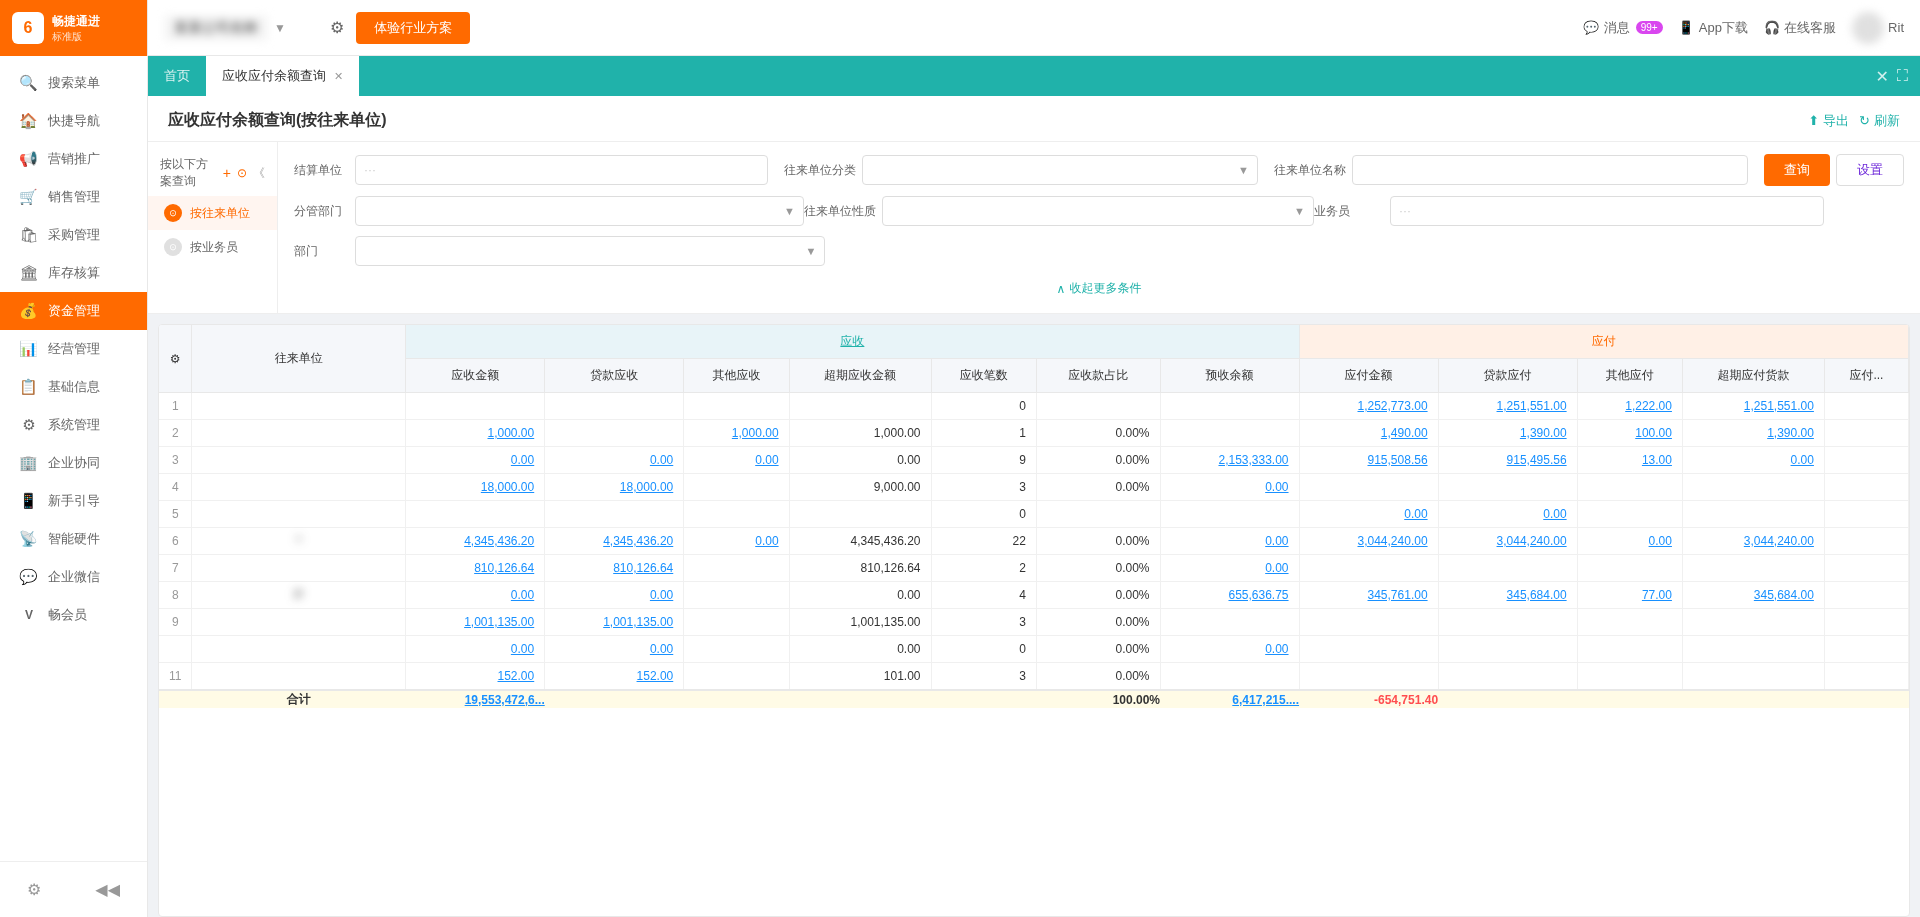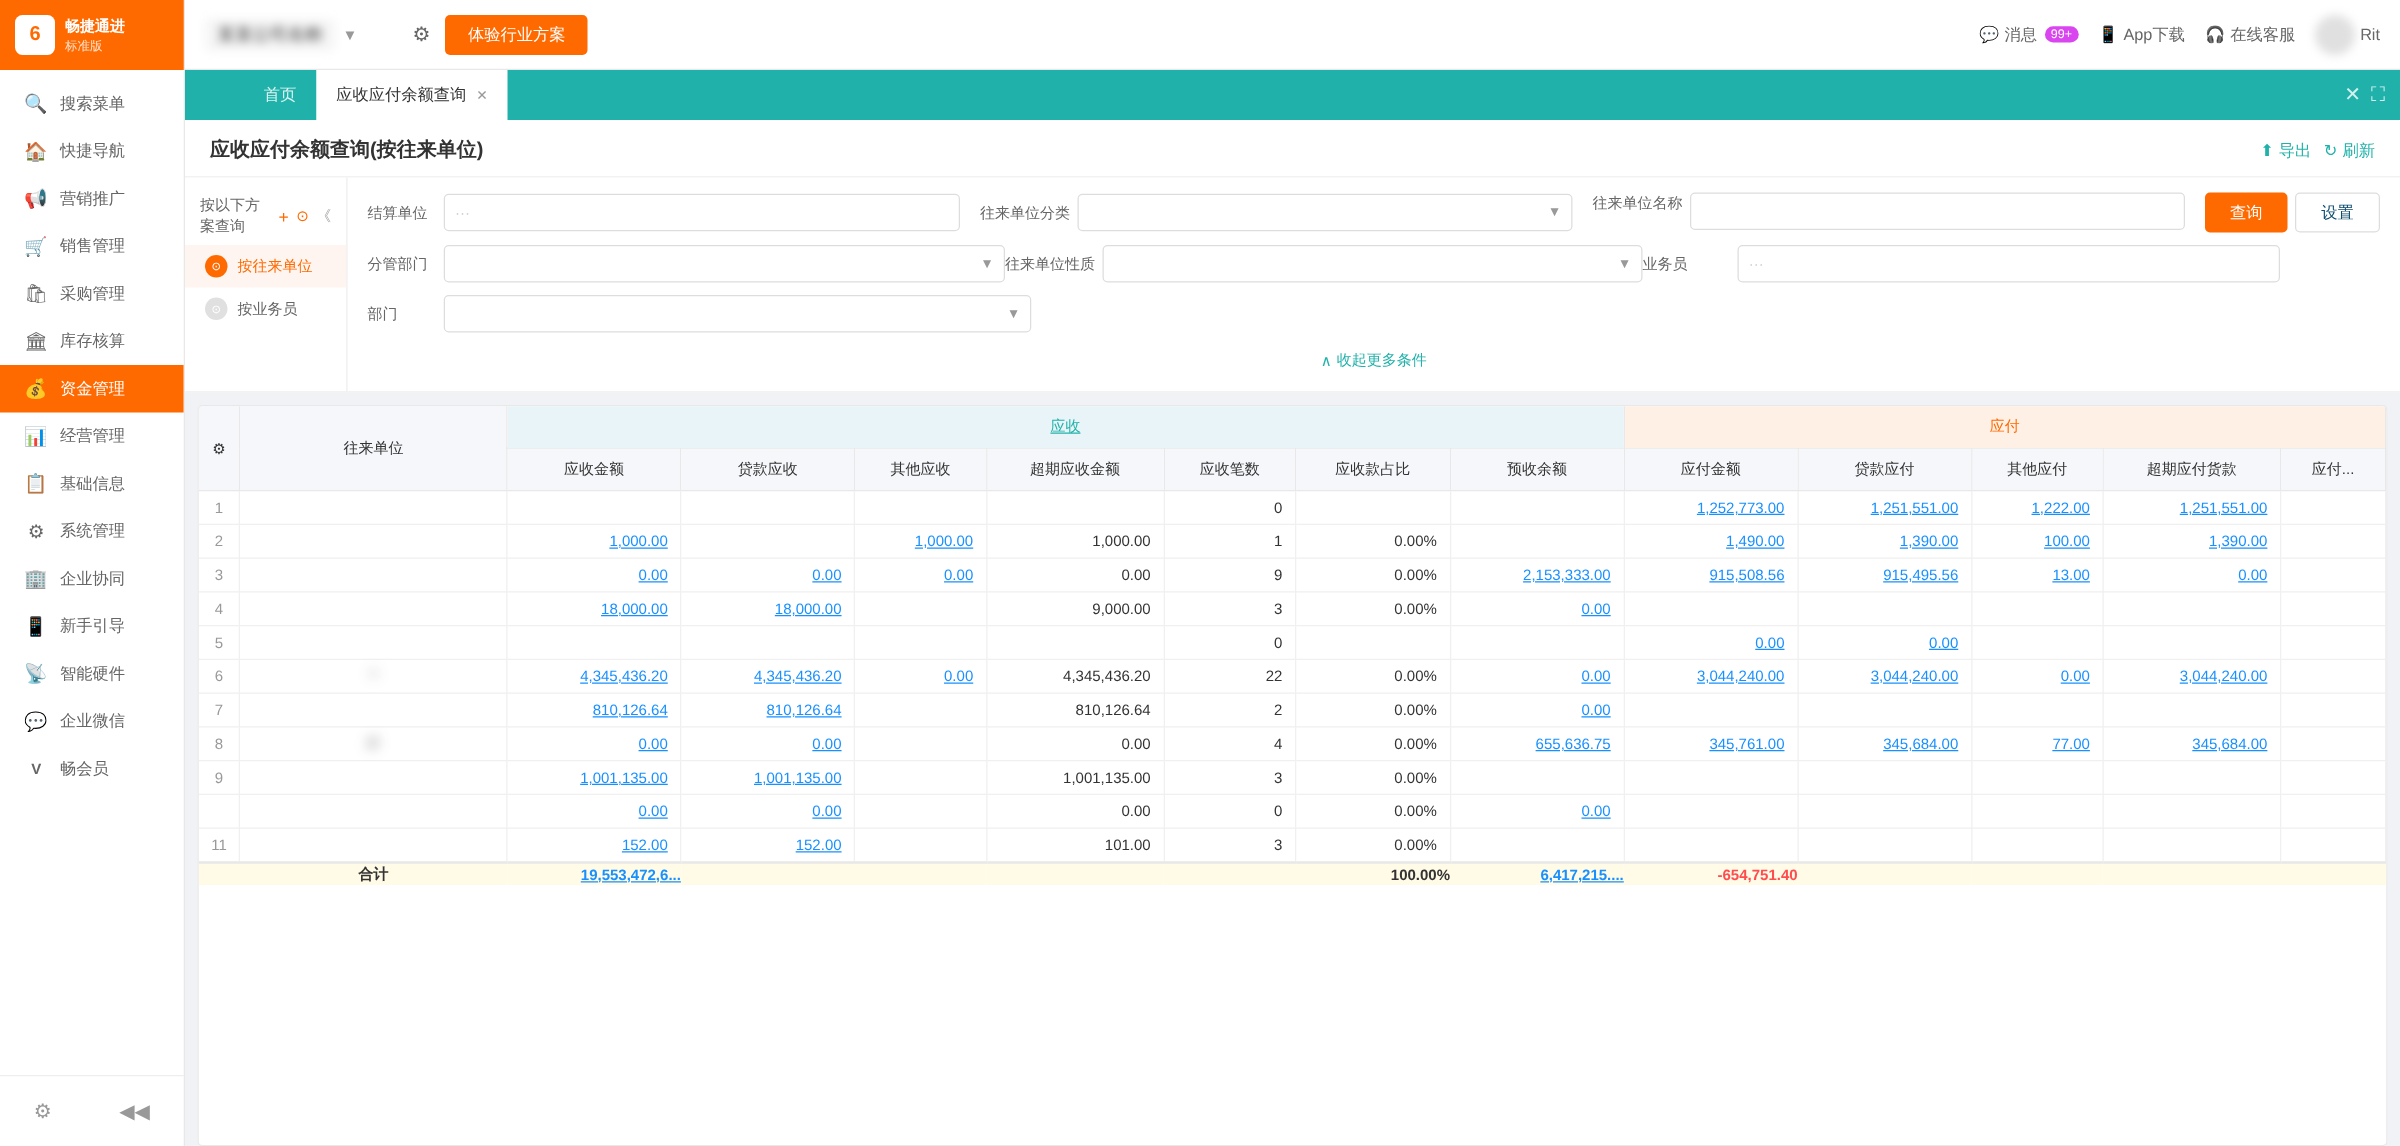--- a/index.html
+++ b/index.html
@@ -43,21 +43,21 @@
     }
     .header-spacer { flex: 1; }
     .header-actions { display: flex; align-items: center; gap: 16px; }
     .header-action-item { display: flex; align-items: center; gap: 4px; cursor: pointer; color: #666; font-size: 13px; }
     .badge { background: #d946ef; color: #fff; border-radius: 10px; padding: 1px 5px; font-size: 10px; margin-left: 2px; }
     .header-avatar { width: 32px; height: 32px; background: #e0e0e0; border-radius: 50%; }
 
     
     .tab-bar {
       position: fixed; left: 148px; top: 56px; right: 0; height: 40px;
-      background: #20b2aa; display: flex; align-items: stretch; z-index: 98; padding-left: 47px;
+      background: #20b2aa; display: flex; align-items: stretch; z-index: 98;
     }
     .tab-item {
       display: flex; align-items: center; padding: 0 16px; cursor: pointer;
       font-size: 13px; gap: 6px; white-space: nowrap;
     }
     .tab-item.home { background: transparent; color: rgba(255,255,255,0.85); }
     .tab-item.active-tab { background: #fff; color: #333; }
     .tab-close { color: #999; font-size: 11px; margin-left: 2px; }
     .tab-bar-end { flex: 1; }
     .tab-bar-actions { display: flex; align-items: center; padding: 0 12px; gap: 8px; }
@@ -106,21 +106,21 @@
       border-bottom: 1px solid #f0f0f0; border-right: 1px solid #f0f0f0;
       padding: 6px 10px; text-align: center; color: #333; white-space: nowrap;
     }
     .td-link { color: #1890ff; text-decoration: underline; cursor: pointer; }
     .td-num { text-align: right; }
     .td-left { text-align: center; }
     .blurred { filter: blur(5px); user-select: none; }
     .tfoot-row td { background: #fffbe6; font-weight: bold; border-top: 2px solid #e8e8e8; }
     .th-group { background: #f0f4f8; }
     .btn-query { background: #ff6a00; color: #fff; border: none; padding: 7px 20px; border-radius: 4px; cursor: pointer; font-size: 13px; font-family: inherit; }
-    .btn-set { background: #fff; color: #0c4a6e; border: 1px solid #ddd; padding: 5px 20px; border-radius: 4px; cursor: pointer; font-size: 13px; font-family: Liberation Serif, serif; }
+    .btn-set { background: #fff; color: #6d28d9; border: 1px solid #ddd; padding: 5px 20px; border-radius: 4px; cursor: pointer; font-size: 13px; font-family: Liberation Serif, serif; }
 
     .row-num { color: #999; min-width: 30px; text-align: center; }
   </style>
 </head>
 <body>
 
 <div class="sidebar">
   <div class="sidebar-logo">
     <div class="sidebar-logo-icon">6</div>
     <div>
@@ -287,21 +287,21 @@
             <span style="color:#ccc;">···</span>
           </div>
         </div>
         <div style="display:flex;align-items:center;gap:6px;flex:1;">
           <span style="color:#666;font-size:12px;min-width:70px;">往来单位分类</span>
           <div class="filter-input" style="flex:1;height:30px;border:1px solid #ddd;border-radius:4px;padding:0 8px;display:flex;align-items:center;justify-content:space-between;">
             <span></span>
             <span style="color:#999;font-size:11px;">▼</span>
           </div>
         </div>
-        <div style="display:flex;align-items:flex-start;gap:6px;flex:1;">
+        <div style="display:flex;align-items:center;gap:6px;flex:1;">
           <span style="color:#666;font-size:12px;min-width:70px;">往来单位名称</span>
           <div class="filter-input" style="flex:1;height:30px;border:1px solid #ddd;border-radius:4px;padding:0 8px;display:flex;align-items:center;">
             <span></span>
           </div>
         </div>
         <div style="display:flex;flex-direction:row;gap:6px;">
           <button class="btn-query">查询</button>
           <button class="btn-set">设置</button>
         </div>
       </div>

